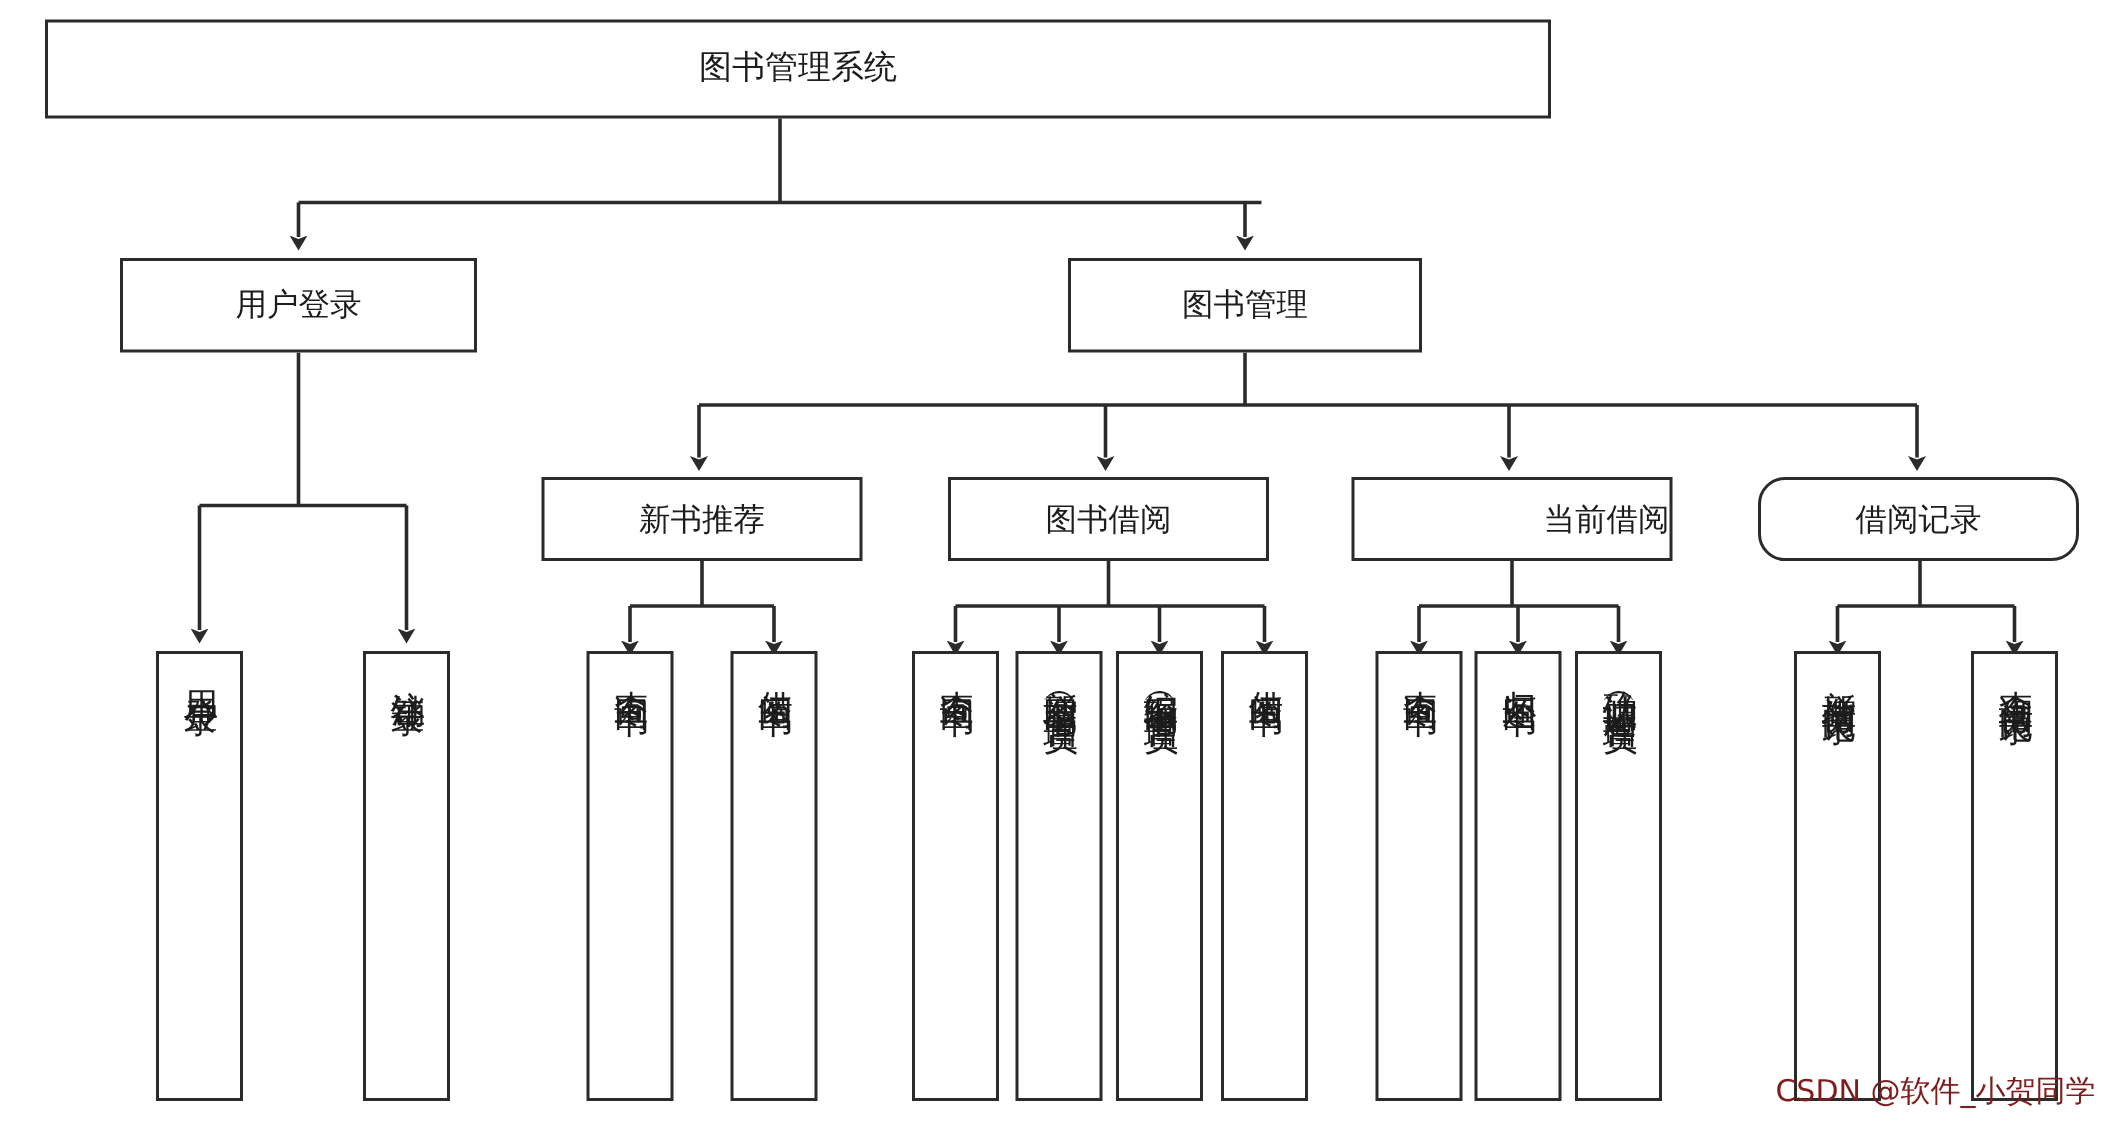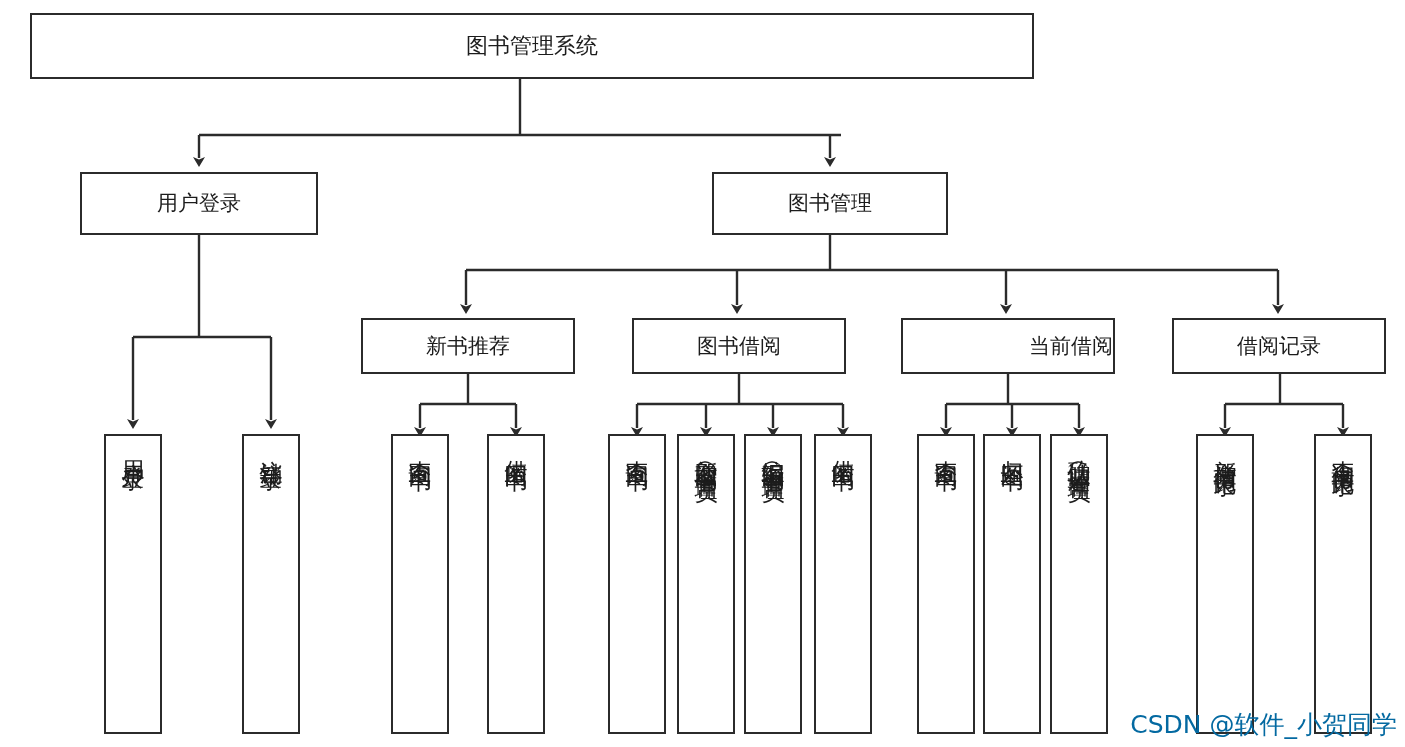--- a/index.html
+++ b/index.html
@@ -61,22 +61,22 @@
     text-orientation: upright;
     font-size: 23px;
     letter-spacing: 3px;
     line-height: 1;
     white-space: nowrap;
   }
   #watermark {
     position: absolute;
     right: 8px;
     bottom: 6px;
-    font-size: 25px;
-    color: #0369a1;
+    font-size: 20px;
+    color: #7f1d1d;
     z-index: 5;
     white-space: nowrap;
   }
 </style>
 </head>
 <body>
 
 <div id="canvas">
 
   <svg id="edges" viewBox="0 0 1405 747" xmlns="http://www.w3.org/2000/svg">
@@ -146,21 +146,21 @@
   </div>
 
   <div class="node horiz" style="left:632px; top:318px; width:214px; height:56px;">
     <span class="label">图书借阅</span>
   </div>
 
   <div class="node horiz" style="left:901px; top:318px; width:214px; height:56px;justify-content:flex-end;">
     <span class="label">当前借阅</span>
   </div>
 
-  <div class="node horiz" style="left:1172px; top:318px; width:214px; height:56px;">
+  <div class="node horiz" style="left:1172px; top:318px; width:214px; height:56px;border-radius:18px;">
     <span class="label">借阅记录</span>
   </div>
 
   <div class="node leaf" style="left:104px; top:434px; width:58px; height:300px;">
     <span class="label">用户登录</span>
   </div>
 
   <div class="node leaf" style="left:242px; top:434px; width:58px; height:300px;">
     <span class="label">注销登录</span>
   </div>

